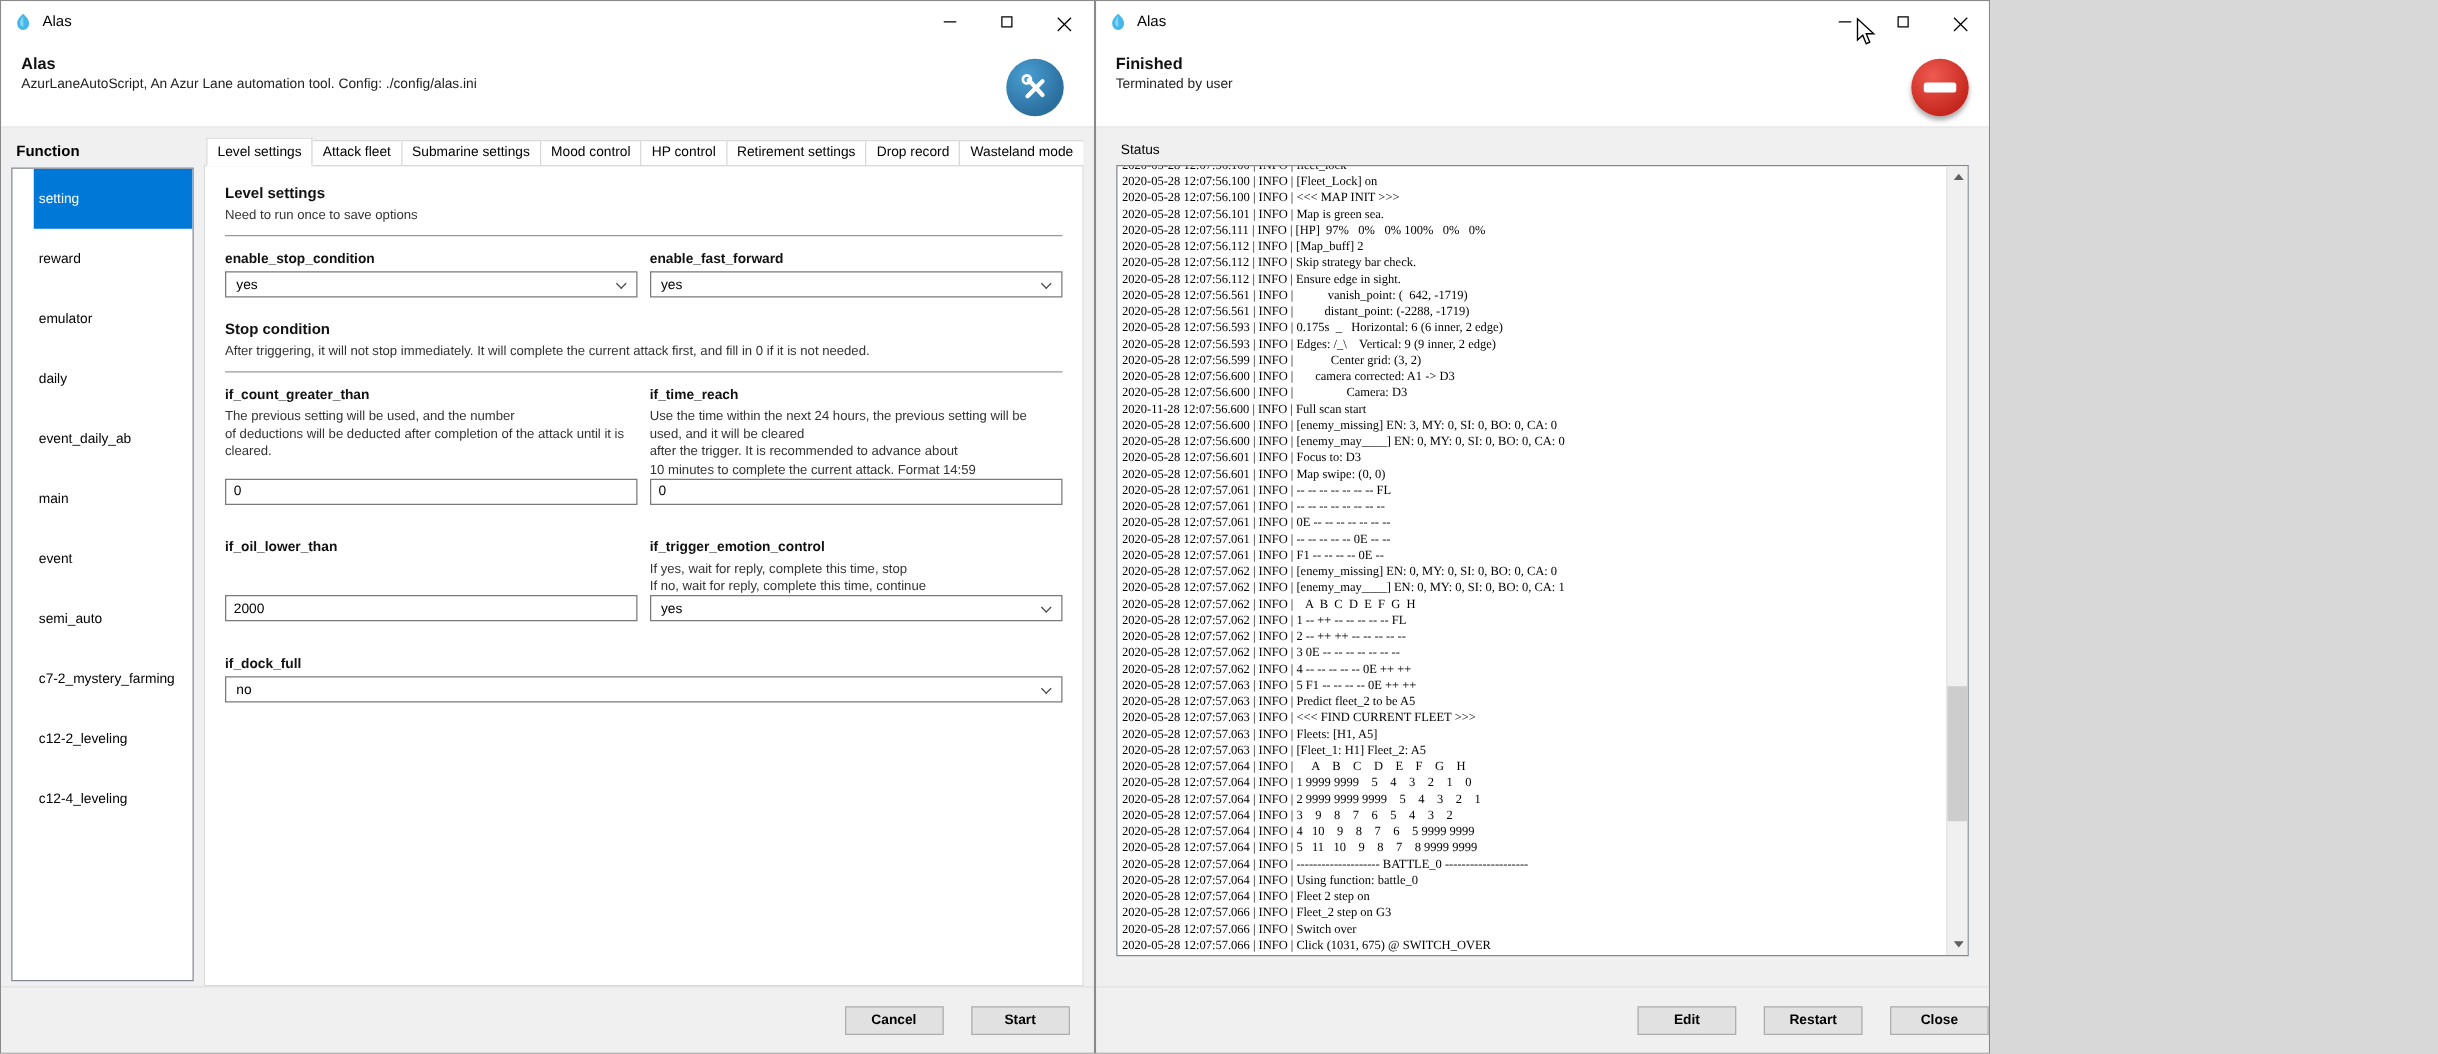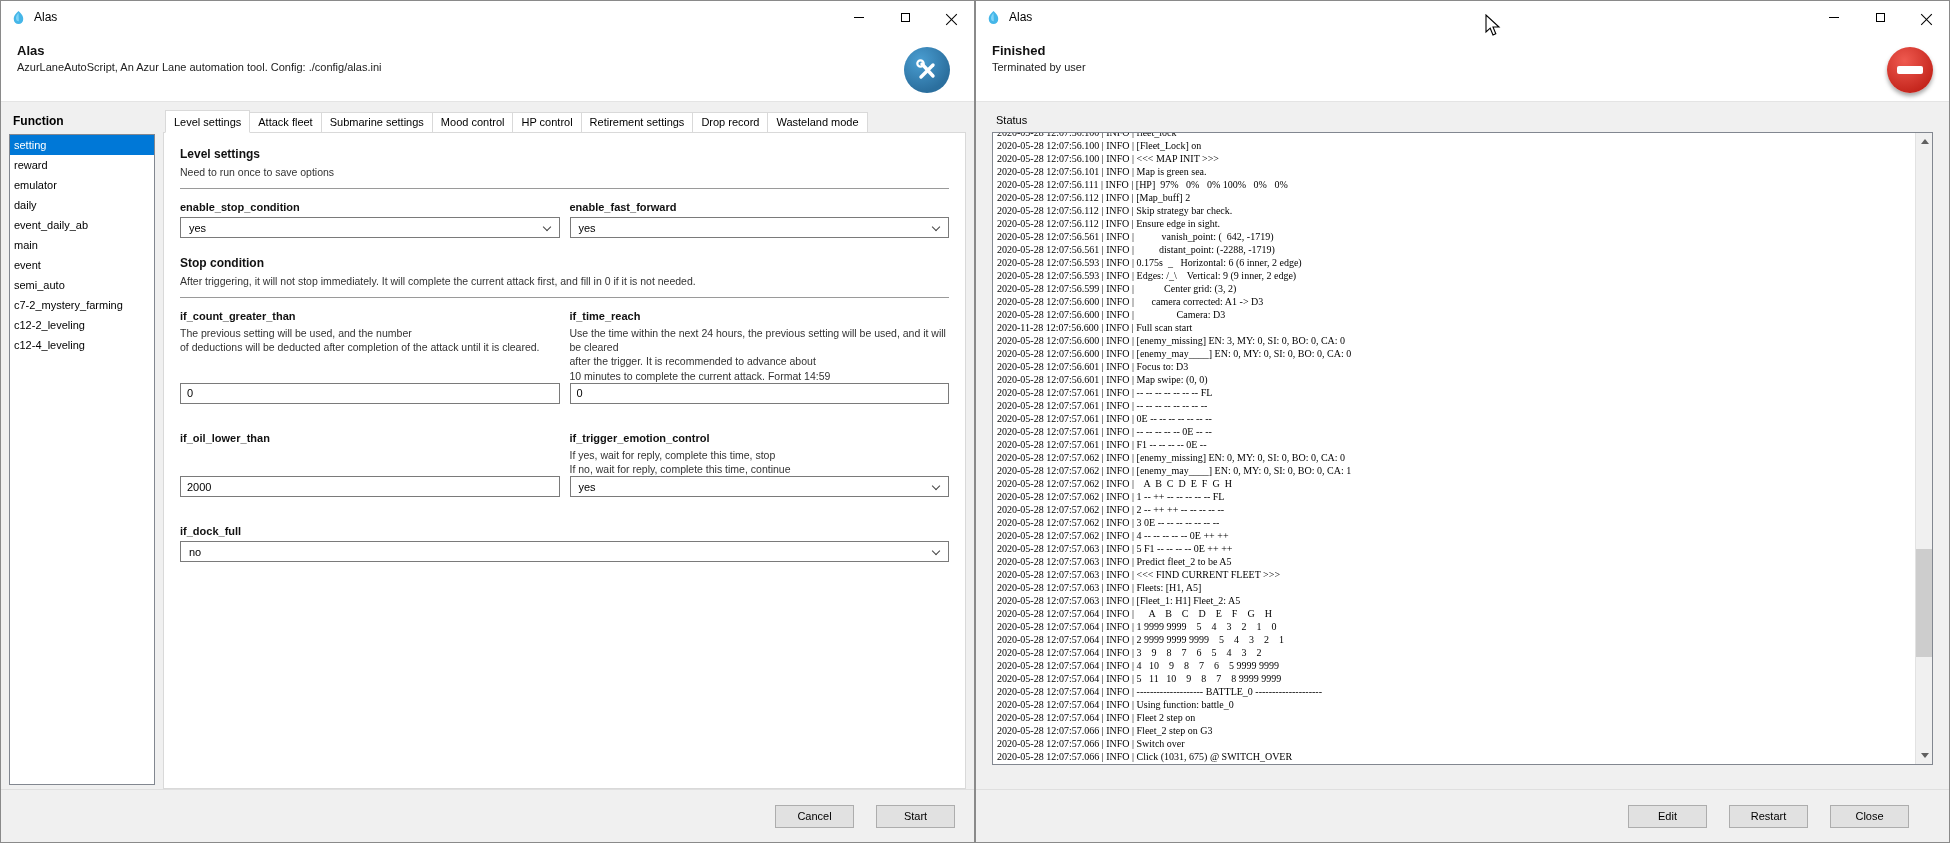--- a/index.html
+++ b/index.html
@@ -1,17 +1,17 @@
 <!DOCTYPE html>
 <html><head>
 <meta charset="utf-8">
 <style>
   * { box-sizing: border-box; margin: 0; padding: 0; }
   html,body { width:1950px; height:843px; background:#d8d8d8; font-family:"Liberation Sans", sans-serif; }
-  .screen { position:relative; width:1950px; height:843px; display:flex; overflow:hidden; }
+  .screen { position:relative; width:1592px; height:843px; display:flex; overflow:hidden; }
   .window { width:975px; height:843px; background:#ffffff; border:1px solid #8a8a8a; display:flex; flex-direction:column; position:relative; }
 
   
   .titlebar { height:32px; background:#fff; display:flex; align-items:center; flex:0 0 auto; }
   .app-icon { width:15px; height:15px; margin:0 8px 0 10px; flex:0 0 auto; }
   .titlebar-title { font-size:12px; color:#000; }
   .titlebar-spacer { flex:1; }
   .tb-btn { width:46px; height:32px; display:flex; align-items:center; justify-content:center; cursor:default; }
   .min-glyph { width:10px; height:1px; background:#000; }
   .max-glyph { width:9px; height:9px; border:1px solid #000; }
@@ -29,21 +29,21 @@
   .badge-stop { right:16px; background:radial-gradient(circle at 38% 30%, #ef5a50, #c4251c 75%); box-shadow:0 3px 4px rgba(0,0,0,.35); display:flex; align-items:center; justify-content:center; }
   .stop-bar { width:26px; height:8px; background:#fff; border-radius:2px; }
 
   
   .body { flex:1; background:#f0f0f0; border-top:1px solid #e4e4e4; display:flex; padding:8px 8px 0 8px; overflow:hidden; }
 
   
   .sidebar { width:146px; display:flex; flex-direction:column; flex:0 0 auto; }
   .sidebar-label { font-size:12px; font-weight:bold; color:#000; padding:4px 4px 6px 4px; }
   .listbox { flex:1; background:#fff; border:1px solid #828790; overflow:hidden; margin-bottom:4px; }
-  .list-item { font-size:11px; color:#000; padding:4px 4px; white-space:nowrap; cursor:default; }
+  .list-item { font-size:11px; color:#000; padding:18px 4px; white-space:nowrap; cursor:default;margin-left:17px; }
   .list-item.selected { background:#0078d7; color:#fff; }
 
   
   .main { flex:1; margin-left:8px; display:flex; flex-direction:column; overflow:hidden; }
   .tabstrip { display:flex; align-items:flex-end; padding-left:2px; flex:0 0 auto; }
   .tab { font-size:11px; color:#000; background:#fff; border:1px solid #d9d9d9; margin-right:-1px; padding:3px 8px 4px 8px; position:relative; cursor:default; white-space:nowrap; }
   .tab.active { padding-top:5px; border-bottom-color:#fff; z-index:3; background:#fff; }
   .tabpanel { flex:1; background:#fff; border:1px solid #d9d9d9; margin-top:-1px; padding:14px 16px; overflow:hidden; }
 
   .sec-title { font-size:12px; font-weight:bold; color:#111; }
@@ -56,22 +56,22 @@
   .f-desc { font-size:10.5px; color:#333; white-space:pre-line; line-height:1.35; }
   .f-input, .selectbox { margin-top:auto; }
   .f-input { height:21px; border:1px solid #7a7a7a; background:#fff; font-size:11px; font-family:"Liberation Sans",sans-serif; padding:0 6px; width:100%; border-radius:0; outline:none; color:#000; }
   .selectbox { height:21px; border:1px solid #7a7a7a; background:#fff; display:flex; align-items:center; padding:0 8px; font-size:11px; color:#000; cursor:default; position:relative; }
   .selectbox .chev { position:absolute; right:9px; top:6px; width:6px; height:6px; border-right:1px solid #444; border-bottom:1px solid #444; transform:rotate(45deg); }
   .spacer-top { }
 
   
   .footer { flex:0 0 53px; background:#f0f0f0; border-top:1px solid #dfdfdf; display:flex; align-items:center; justify-content:flex-end; gap:22px; }
   .footer.pad-l { padding-right:19px; }
-  .footer.pad-r { padding-right:40px; }
-  .btn { width:79px; height:23px; background:#e1e1e1; border:1px solid #adadad; font-size:11px; font-family:"Liberation Sans",sans-serif; color:#000; cursor:default; }
+  .footer.pad-r { }
+  .btn { width:79px; height:23px; background:#e1e1e1; border:1px solid #adadad; font-size:11px; font-family:"Liberation Sans",sans-serif; color:#000; cursor:default;font-weight:bold; }
 
   
   .status-wrap { flex:1; display:flex; flex-direction:column; padding:0 8px; overflow:hidden; }
   .status-label { font-size:11px; color:#000; padding:4px 4px 6px 4px; }
   .logbox { flex:1; background:#fff; border:1px solid #828790; position:relative; overflow:hidden; margin-bottom:24px; }
   .log { position:absolute; left:4px; top:-7px; right:18px; bottom:0; overflow:hidden; }
   .log-line { font-family:Liberation Serif, serif; font-size:10px; line-height:13px; white-space:pre; color:#000; }
   .scrollbar { position:absolute; top:0; right:0; bottom:0; width:17px; background:#f0f0f0; border-left:1px solid #e2e2e2; }
   .sb-arrow { position:absolute; left:0; width:17px; height:17px; display:flex; align-items:center; justify-content:center; }
   .sb-up { top:0; } .sb-down { bottom:0; }

